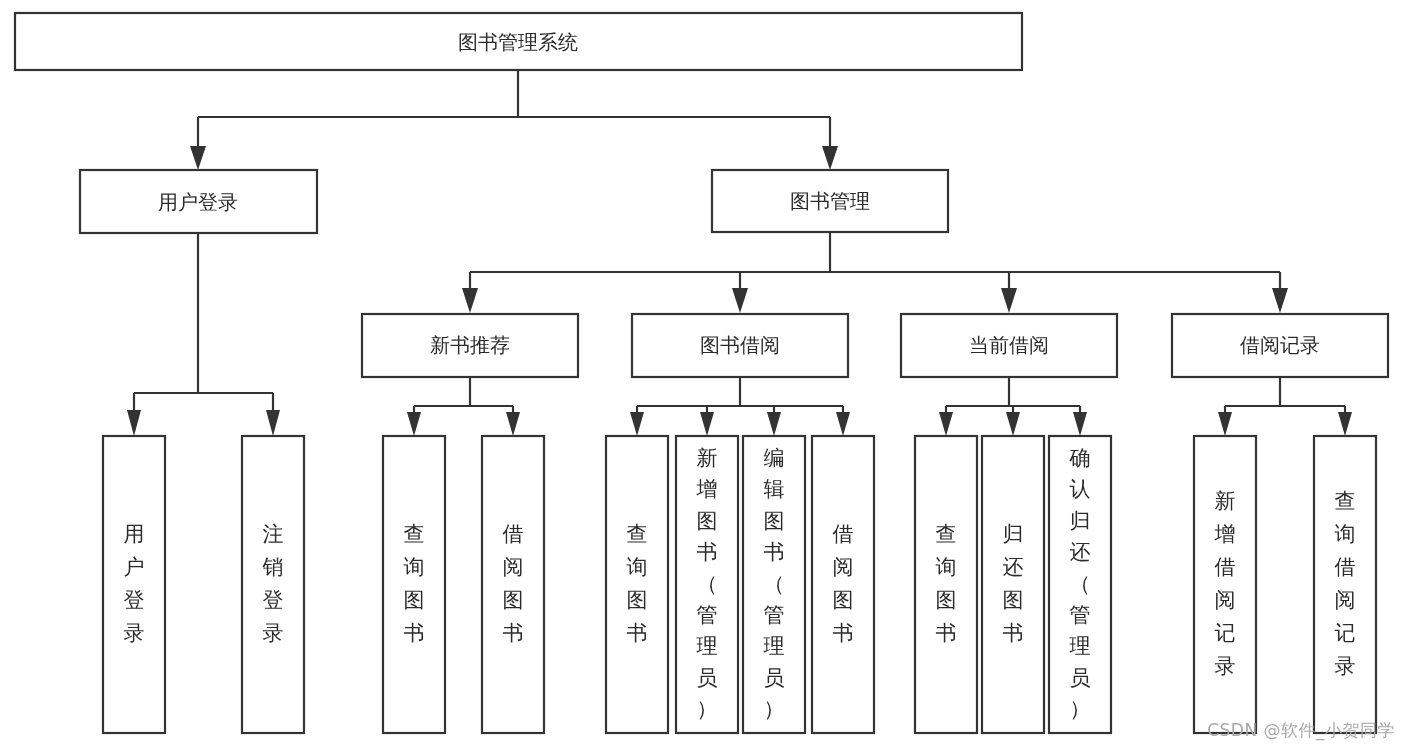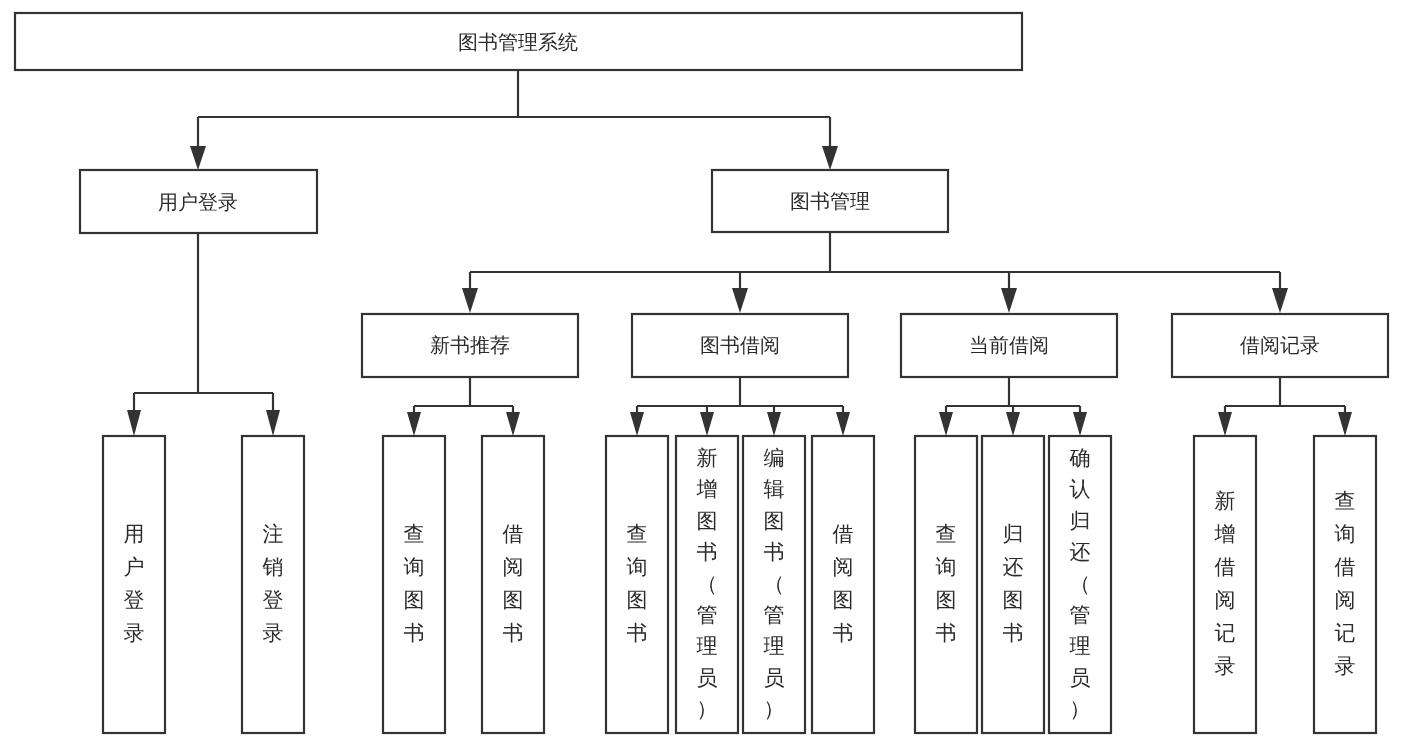--- a/index.html
+++ b/index.html
@@ -247,14 +247,15 @@
       <text class="node-label-v" x="1225" y="502" font-size="21"><tspan x="1225" y="502">新</tspan><tspan x="1225" y="535">增</tspan><tspan x="1225" y="568">借</tspan><tspan x="1225" y="601">阅</tspan><tspan x="1225" y="634">记</tspan><tspan x="1225" y="667">录</tspan></text>
     </g>
 
     <g>
       <rect class="node-box" x="1314" y="436" width="62" height="297"></rect>
       <text class="node-label-v" x="1345" y="502" font-size="21"><tspan x="1345" y="502">查</tspan><tspan x="1345" y="535">询</tspan><tspan x="1345" y="568">借</tspan><tspan x="1345" y="601">阅</tspan><tspan x="1345" y="634">记</tspan><tspan x="1345" y="667">录</tspan></text>
     </g>
 
   </svg>
 
+  <div class="watermark">CSDN @软件_小贺同学</div>
 
 </div>
 
 </body></html>

